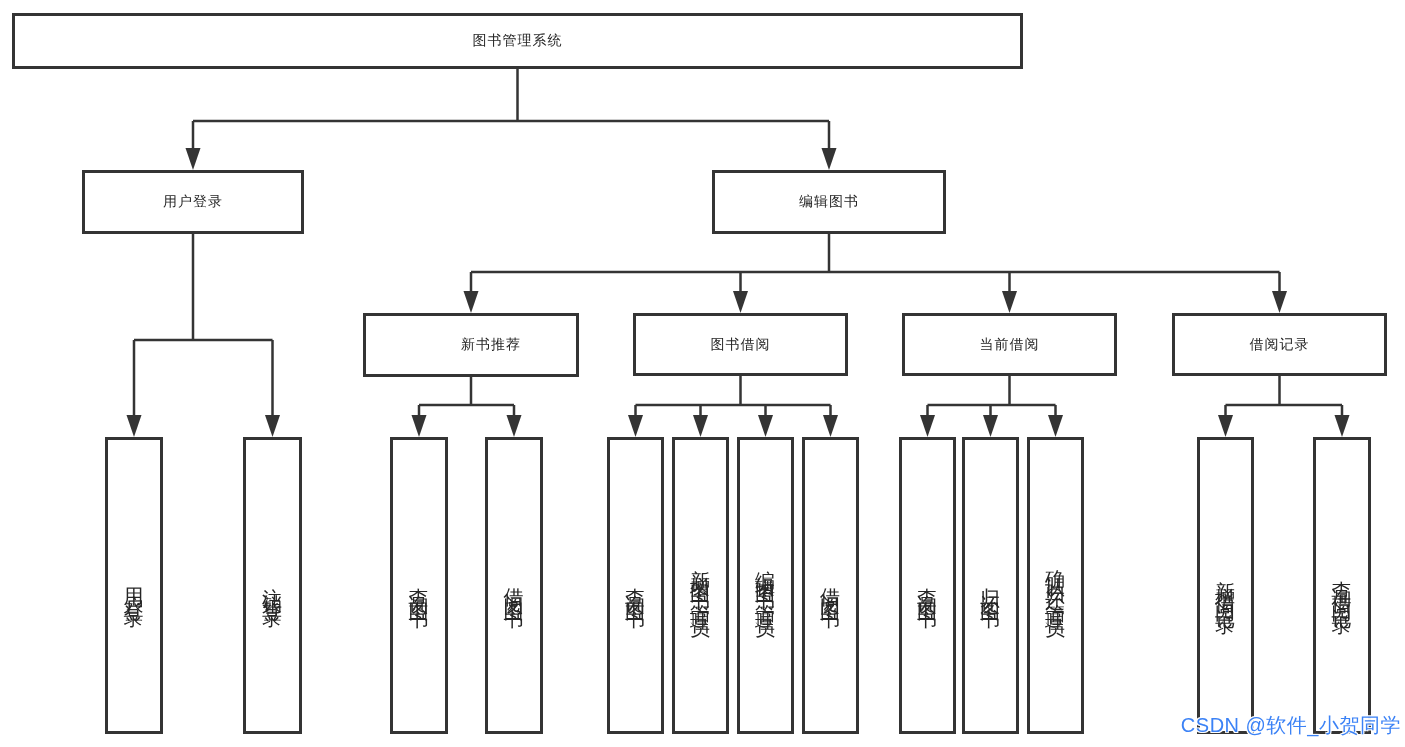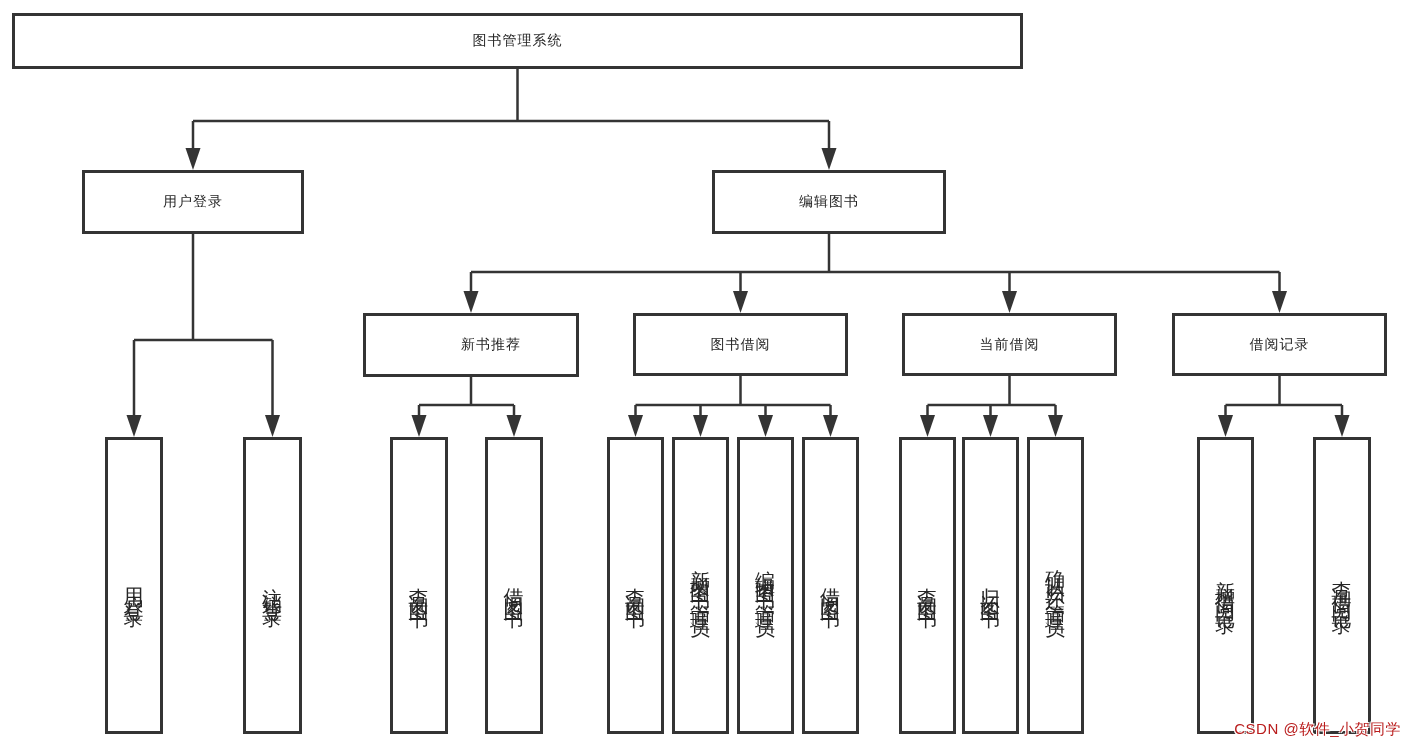--- a/index.html
+++ b/index.html
@@ -57,22 +57,22 @@
   .l-add-book{left:672px;width:57px;}
   .l-edit-book{left:737px;width:57px;}
   .l-borrow-bb{left:802px;width:57px;}
   .l-query-cur{left:899px;width:57px;}
   .l-return{left:962px;width:57px;}
   .l-confirm{left:1027px;width:57px;}
   .l-add-record{left:1197px;width:57px;}
   .l-query-record{left:1313px;width:58px;}
   .watermark{
     position:absolute;right:4px;bottom:8px;
-    font-size:15px;
-    color:#b91c1c;
+    font-size:20px;
+    color:#3b82f6;
     letter-spacing:0.5px;
     text-shadow:1px 1px 0 #fff,-1px -1px 0 #fff,1px -1px 0 #fff,-1px 1px 0 #fff;
     white-space:nowrap;
     margin-top:20px;
   }
 </style>
 </head>
 <body>
 
 <div class="stage">

